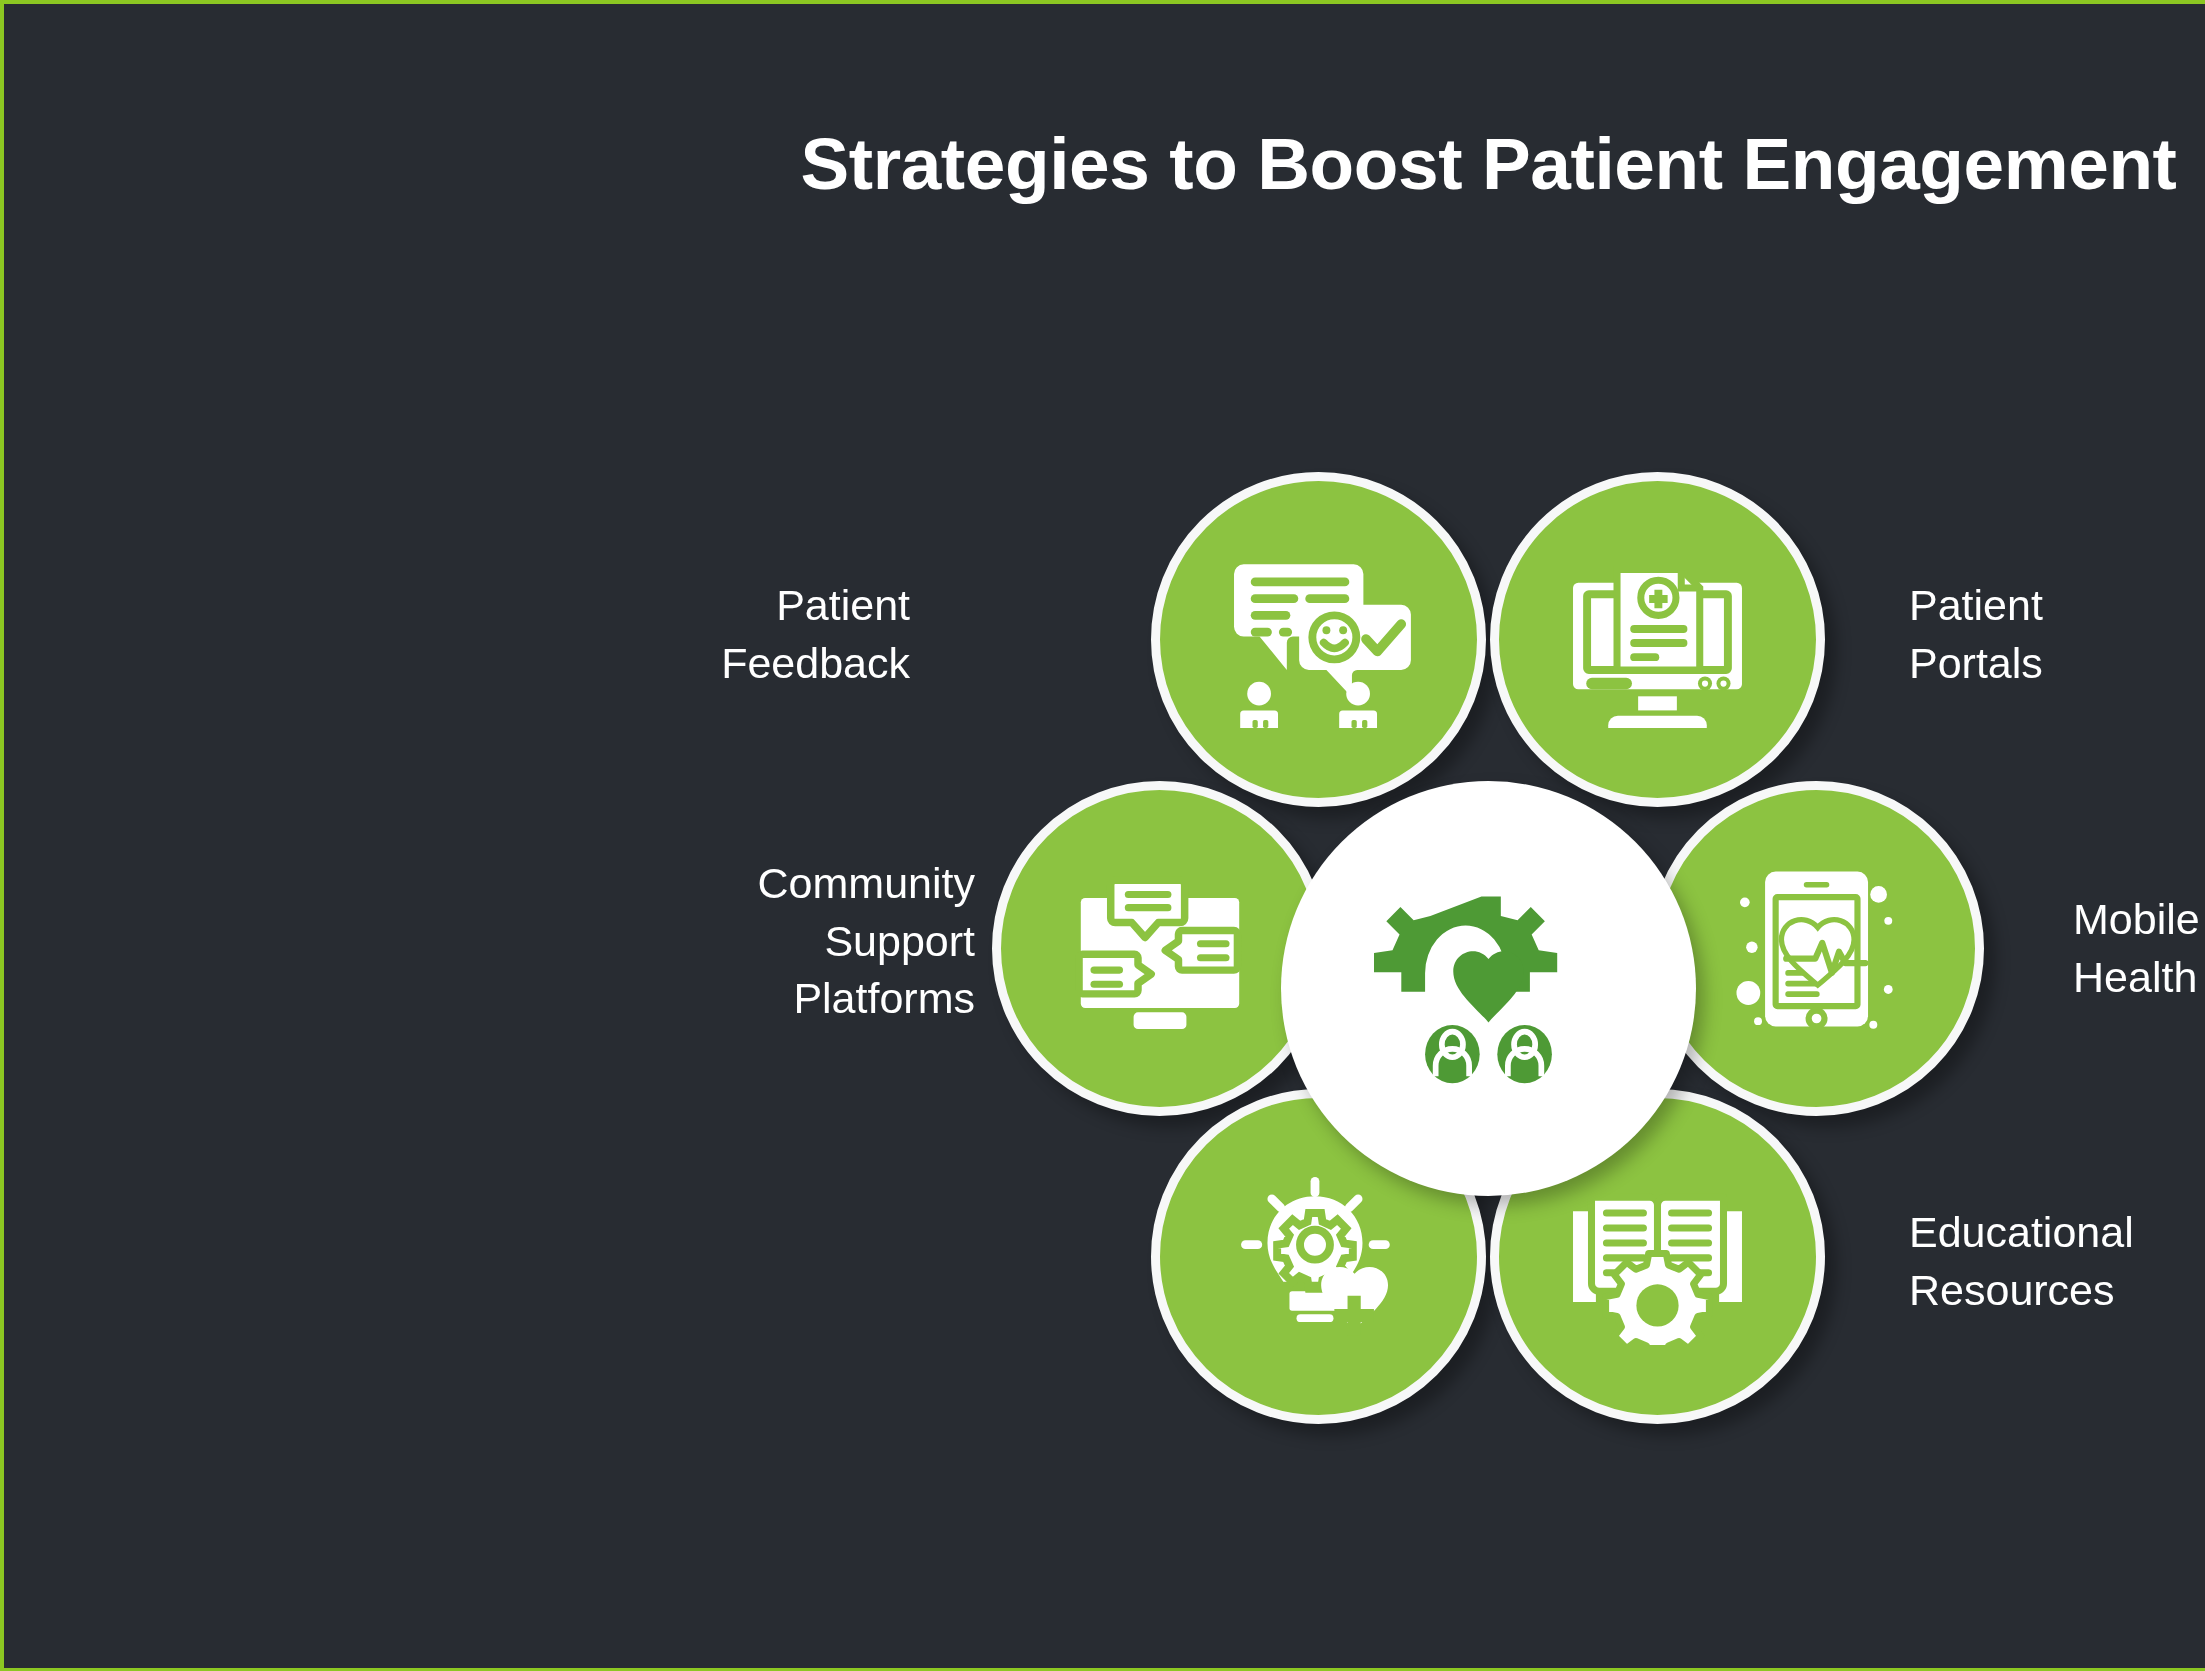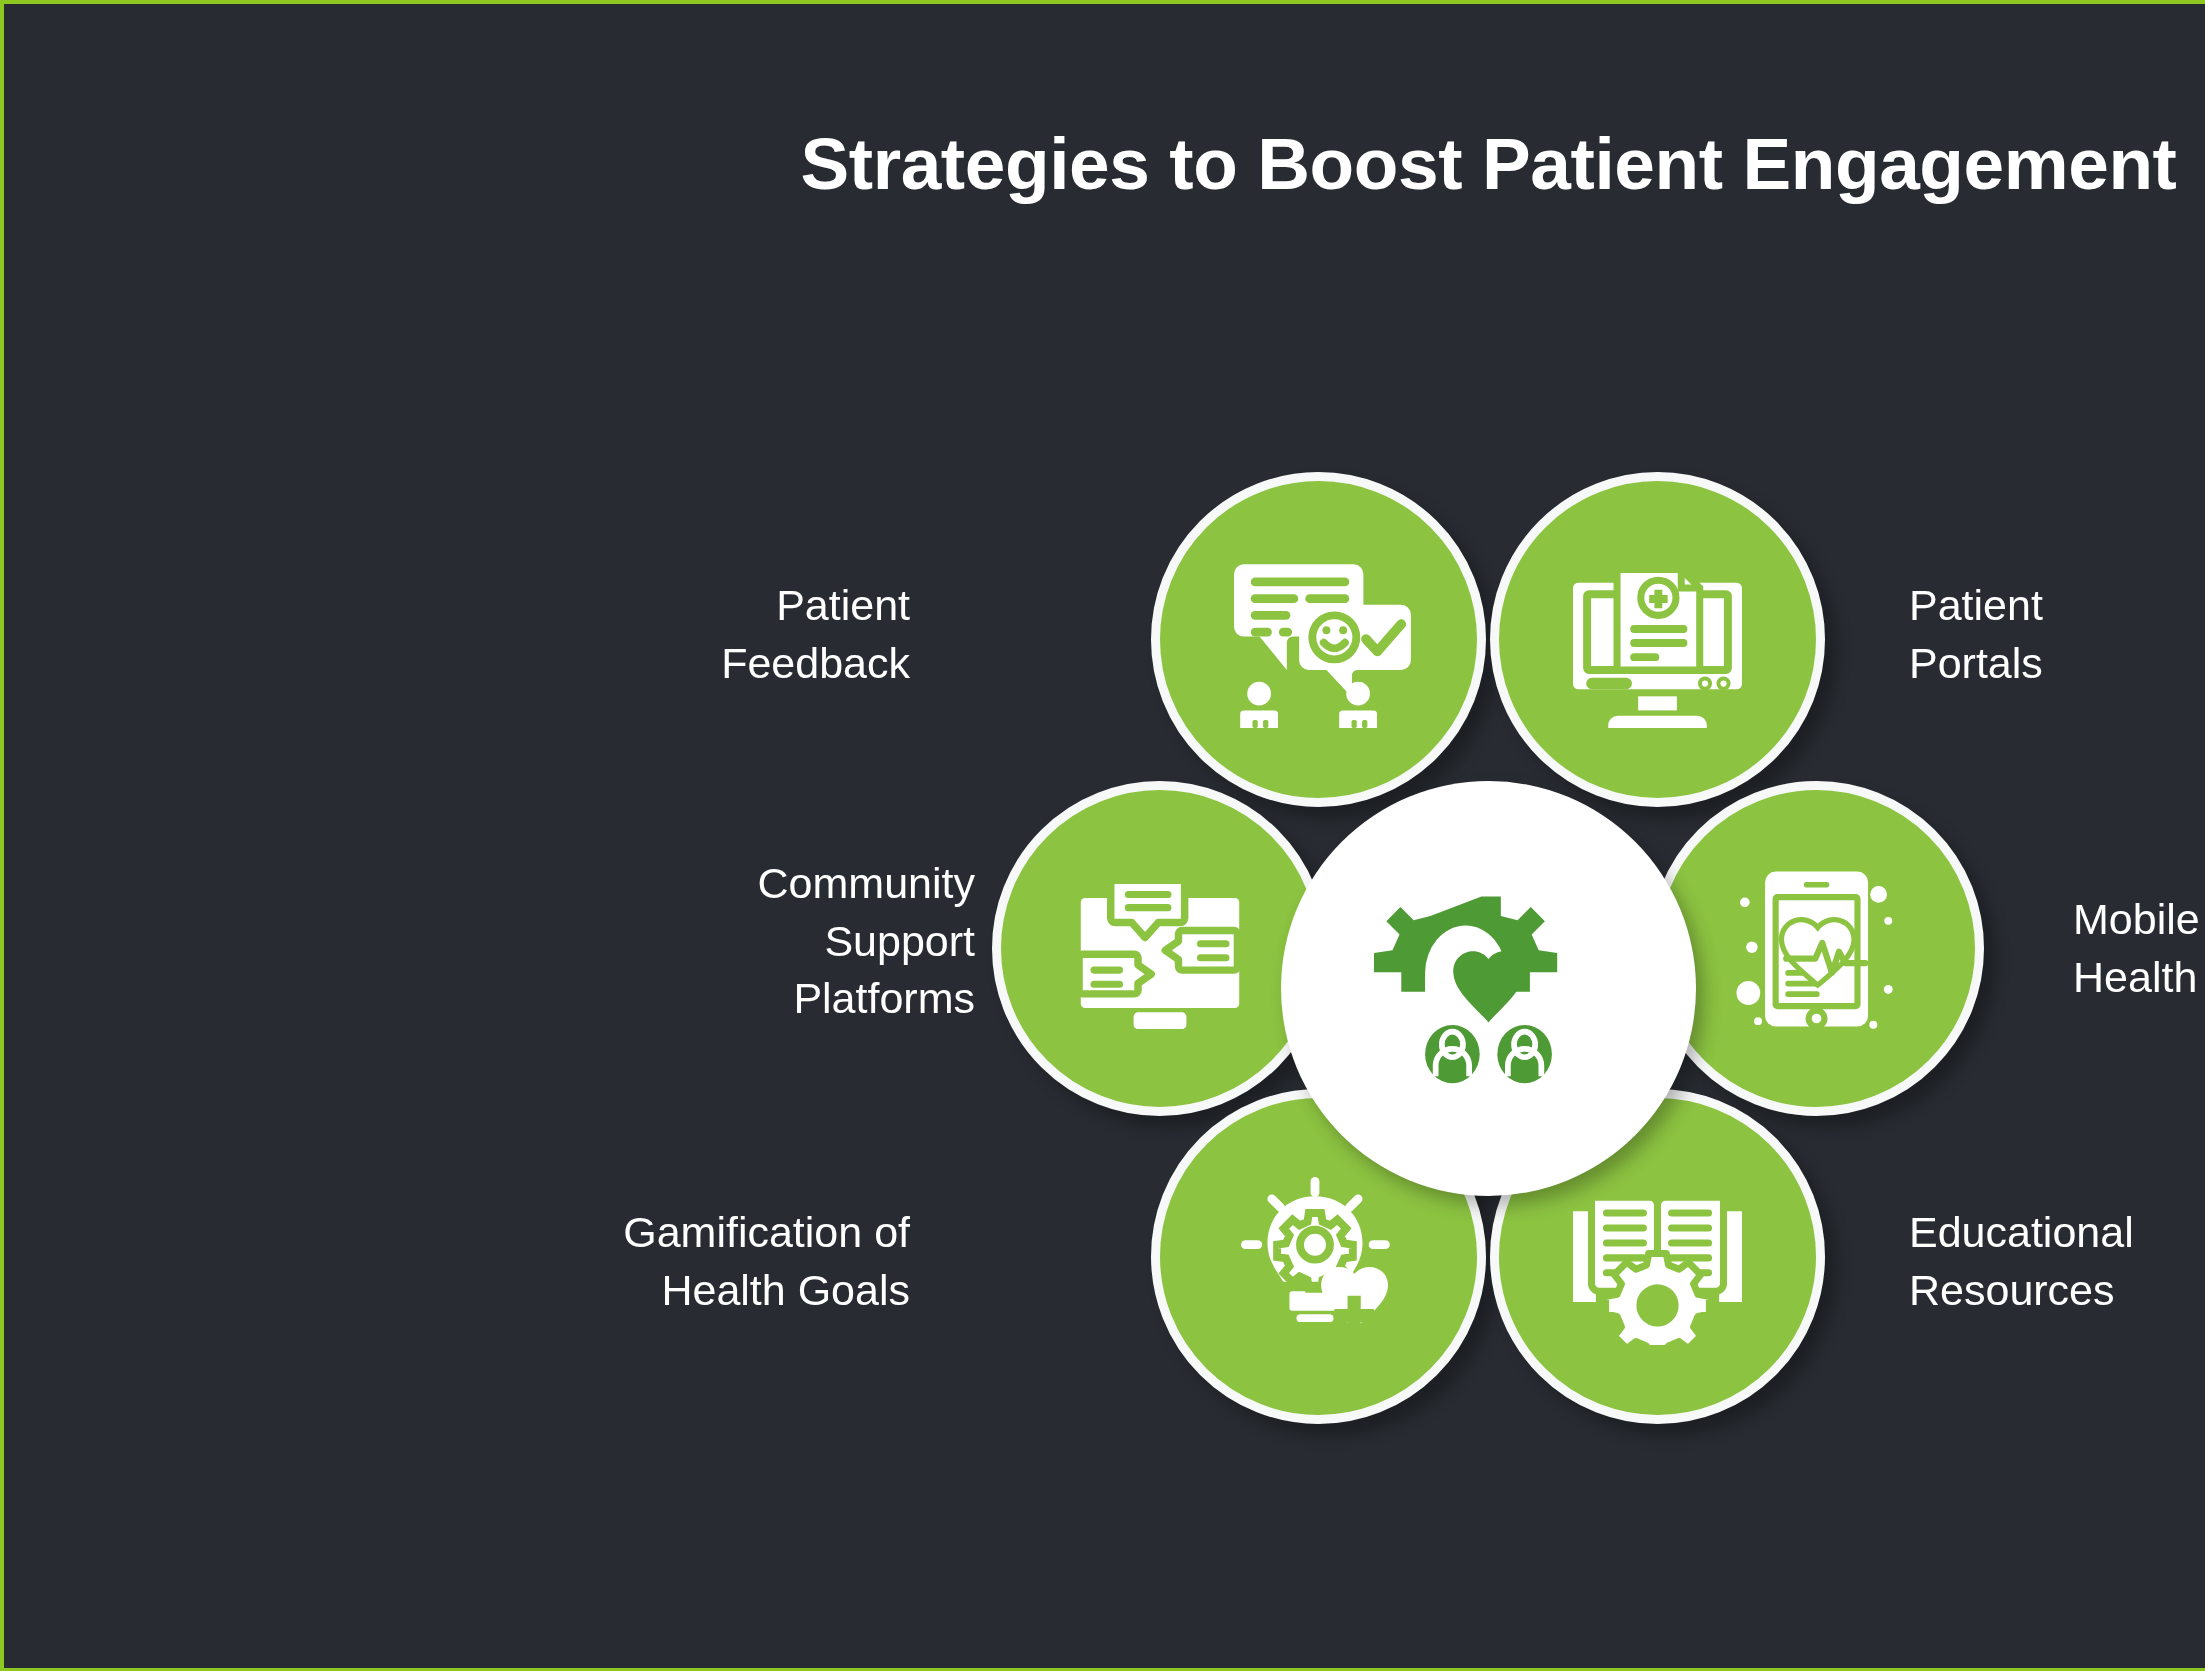--- a/index.html
+++ b/index.html
@@ -109,22 +109,20 @@
 
 <div id="canvas">
 
   <div id="title">Strategies to Boost Patient Engagement</div>
 
   <div class="label right-al" id="lbl-feedback">Patient
 Feedback</div>
   <div class="label right-al" id="lbl-community">Community
 Support
 Platforms</div>
-  <div class="label right-al" id="lbl-gamif">Gamification of
-Health Goals</div>
 
   <div class="label left-al" id="lbl-portals">Patient
 Portals</div>
   <div class="label left-al" id="lbl-mobile">Mobile
 Health Apps</div>
   <div class="label left-al" id="lbl-education">Educational
 Resources</div>
 
   <div id="flower">
 

